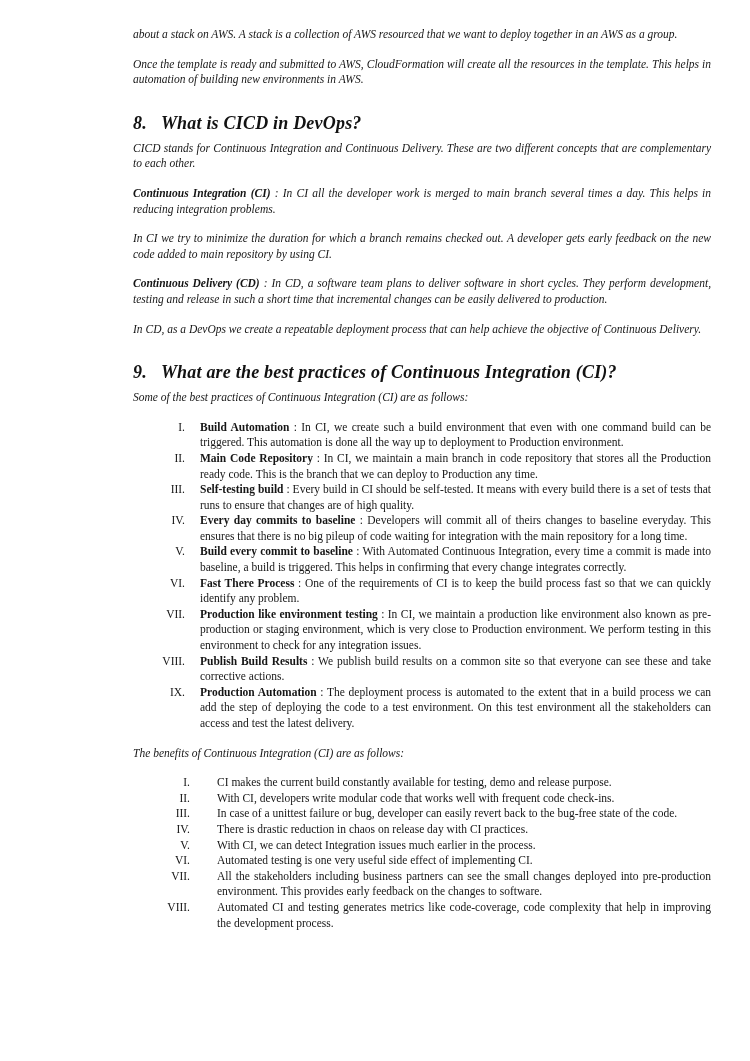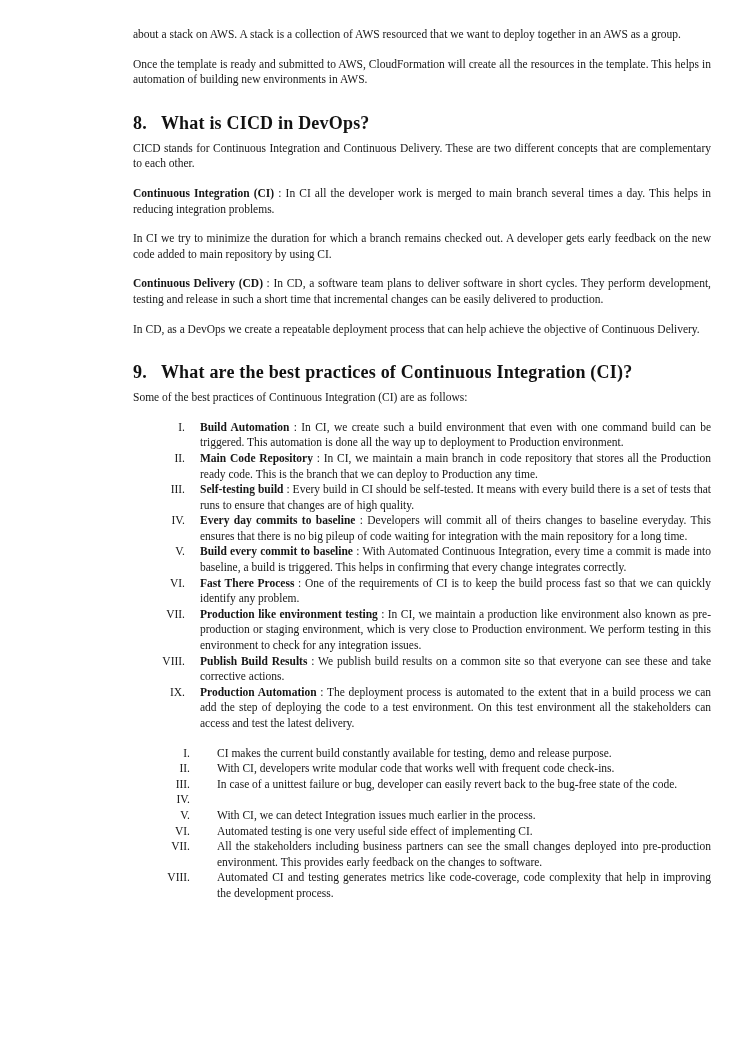--- a/index.html
+++ b/index.html
@@ -23,28 +23,30 @@
   }
   .content {
     margin-left: 133px;
     width: 578px;
   }
   p.body-par {
     font-size: 11.5px;
     line-height: 15.6px;
     text-align: justify;
     margin: 0 0 14px 0;
+    font-style: italic;
   }
   p.body-par b { font-weight: bold; }
   h2.q-heading {
     font-size: 18px;
     font-weight: bold;
     margin: 25px 0 7px 0;
     letter-spacing: 0.2px;
     color: #121212;
+    font-style: italic;
   }
   h2.q-heading .h-num {
     display: inline-block;
     margin-right: 14px;
   }
   .intro-gap { margin-top: 28px; }
   .tight { margin-bottom: 2px; }
   .rlist {
     margin: 0 0 14px 0;
     font-size: 11.5px;
@@ -130,40 +132,42 @@
           <div class="itext"><b>Publish Build Results</b><span> : We publish build results on a common site so that everyone can see these and take corrective actions.</span></div>
         </div>
 
         <div class="rlist-item">
           <div class="num">IX.</div>
           <div class="itext"><b>Production Automation</b><span> : The deployment process is automated to the extent that in a build process we can add the step of deploying the code to a test environment. On this test environment all the stakeholders can access and test the latest delivery.</span></div>
         </div>
       </div>
 
 
+    <p class="body-par tight">The benefits of Continuous Integration (CI) are as follows:</p>
 
     <div class="rlist wide-indent">
 
         <div class="rlist-item">
           <div class="num">I.</div>
           <div class="itext"><b></b><span>CI makes the current build constantly available for testing, demo and release purpose.</span></div>
         </div>
 
         <div class="rlist-item">
           <div class="num">II.</div>
           <div class="itext"><b></b><span>With CI, developers write modular code that works well with frequent code check-ins.</span></div>
         </div>
 
         <div class="rlist-item">
           <div class="num">III.</div>
           <div class="itext"><b></b><span>In case of a unittest failure or bug, developer can easily revert back to the bug-free state of the code.</span></div>
         </div>
 
         <div class="rlist-item">
           <div class="num">IV.</div>
+          <div class="itext"><b></b><span>There is drastic reduction in chaos on release day with CI practices.</span></div>
         </div>
 
         <div class="rlist-item">
           <div class="num">V.</div>
           <div class="itext"><b></b><span>With CI, we can detect Integration issues much earlier in the process.</span></div>
         </div>
 
         <div class="rlist-item">
           <div class="num">VI.</div>
           <div class="itext"><b></b><span>Automated testing is one very useful side effect of implementing CI.</span></div>

